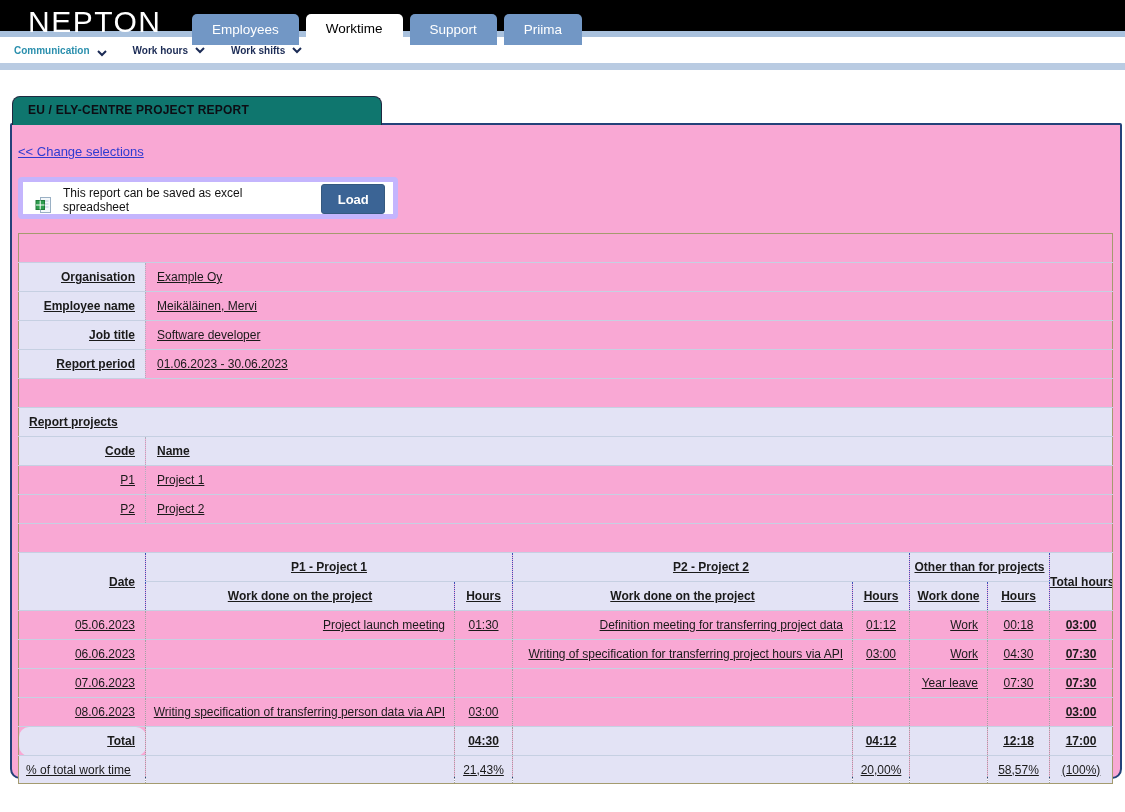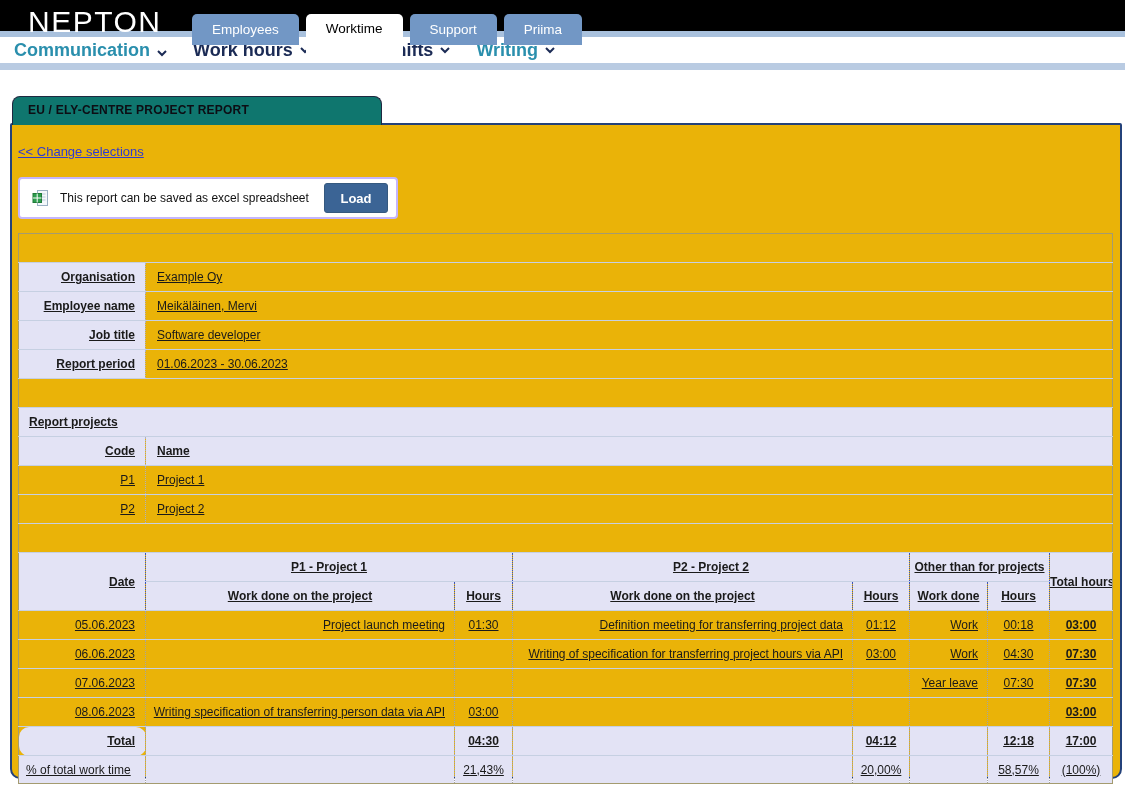--- a/index.html
+++ b/index.html
@@ -14,39 +14,39 @@
   .logo { position:absolute; left:28px; top:5px; color:#fff; font-size:30px; letter-spacing:1.5px; font-weight:400; }
   .tabs { position:absolute; left:192px; top:14px; display:flex; gap:7px; align-items:flex-start; }
   .tab { background:#7297c5; color:#fff; font-size:13.5px; height:31px; line-height:31px;
          text-align:center; border-radius:5px 5px 0 0; padding:0 20px; cursor:pointer; white-space:nowrap; }
   .tab.active { background:#fff; color:#000; height:43px; line-height:30px; border-radius:5px; position:relative; z-index:5; }
   .strip-top { height:6px; background:#a9c1dd; position:relative; z-index:1; }
 
   
   .navbar { height:33px; background:#fff; display:flex; align-items:center; padding-left:14px; gap:26px;
             border-bottom:7px solid #b9cbe2; position:relative; z-index:2; }
-  .nav-item { font-weight:bold; font-size:18px; display:flex; align-items:center; gap:7px; cursor:pointer; white-space:nowrap; }
+  .nav-item { font-weight:bold; font-size:10px; display:flex; align-items:center; gap:7px; cursor:pointer; white-space:nowrap; }
   .nav-teal { color:#2a8fad; }
   .nav-navy { color:#1b2b55; }
   .chev { display:inline-flex; }
   .chev.low { position:relative; top:3px; }
 
   
   .page { padding-left:10px; }
   .report-tab { margin-left:2px; margin-top:26px; width:370px; height:29px; background:#0f766e;
                 border:1px solid #1f2840; border-bottom:none; border-radius:8px 8px 0 0;
                 position:relative; z-index:2; line-height:27px; padding-left:15px;
                 font-weight:bold; font-size:12px; color:#0d0d14; letter-spacing:.2px; }
   .panel { width:1112px; height:656px; margin-top:-2px; border:2px solid #24427a;
-           border-radius:2px 2px 10px 10px; background:#eab308; padding:17px 0 8px 6px; position:relative; z-index:1; }
+           border-radius:2px 2px 10px 10px; background:#f9a8d4; padding:17px 0 8px 6px; position:relative; z-index:1; }
 
   .change-link { display:inline-block; color:#2f3bd1; text-decoration:underline; font-size:13px; cursor:pointer; }
 
-  .excel-box { margin-top:17px; width:380px; height:42px; border:2px solid #c4b5fd; border-radius:4px;
-               display:flex; align-items:center; padding:0 8px 0 12px; background:#fff; }
+  .excel-box { margin-top:17px; width:380px; height:42px; border:5px solid #c4b5fd; border-radius:4px;
+               display:flex; align-items:flex-end; padding:0 8px 0 12px; background:#fff; }
   .excel-note { font-size:12px; margin:0 12px 0 10px; color:#111; }
   .load-btn { margin-left:auto; background:#3b6495; color:#fff; font-weight:bold; font-size:13px;
               border:1px solid #35597f; border-radius:3px; width:64px; height:30px; cursor:pointer; }
 
   
   table.big { margin-top:14px; border-collapse:collapse; table-layout:fixed; width:1094px;
               border:1px solid #a49b6f; font-size:12px;text-decoration:underline; }
   table.big td { height:29px; padding:0; border-bottom:1px solid #c6d0e2; overflow:hidden; white-space:nowrap; }
   .lav { background:#e3e3f5; }
   .lbl { font-weight:bold; text-align:right; padding-right:10px !important; border-right:1px dotted #b0b0bc; }

